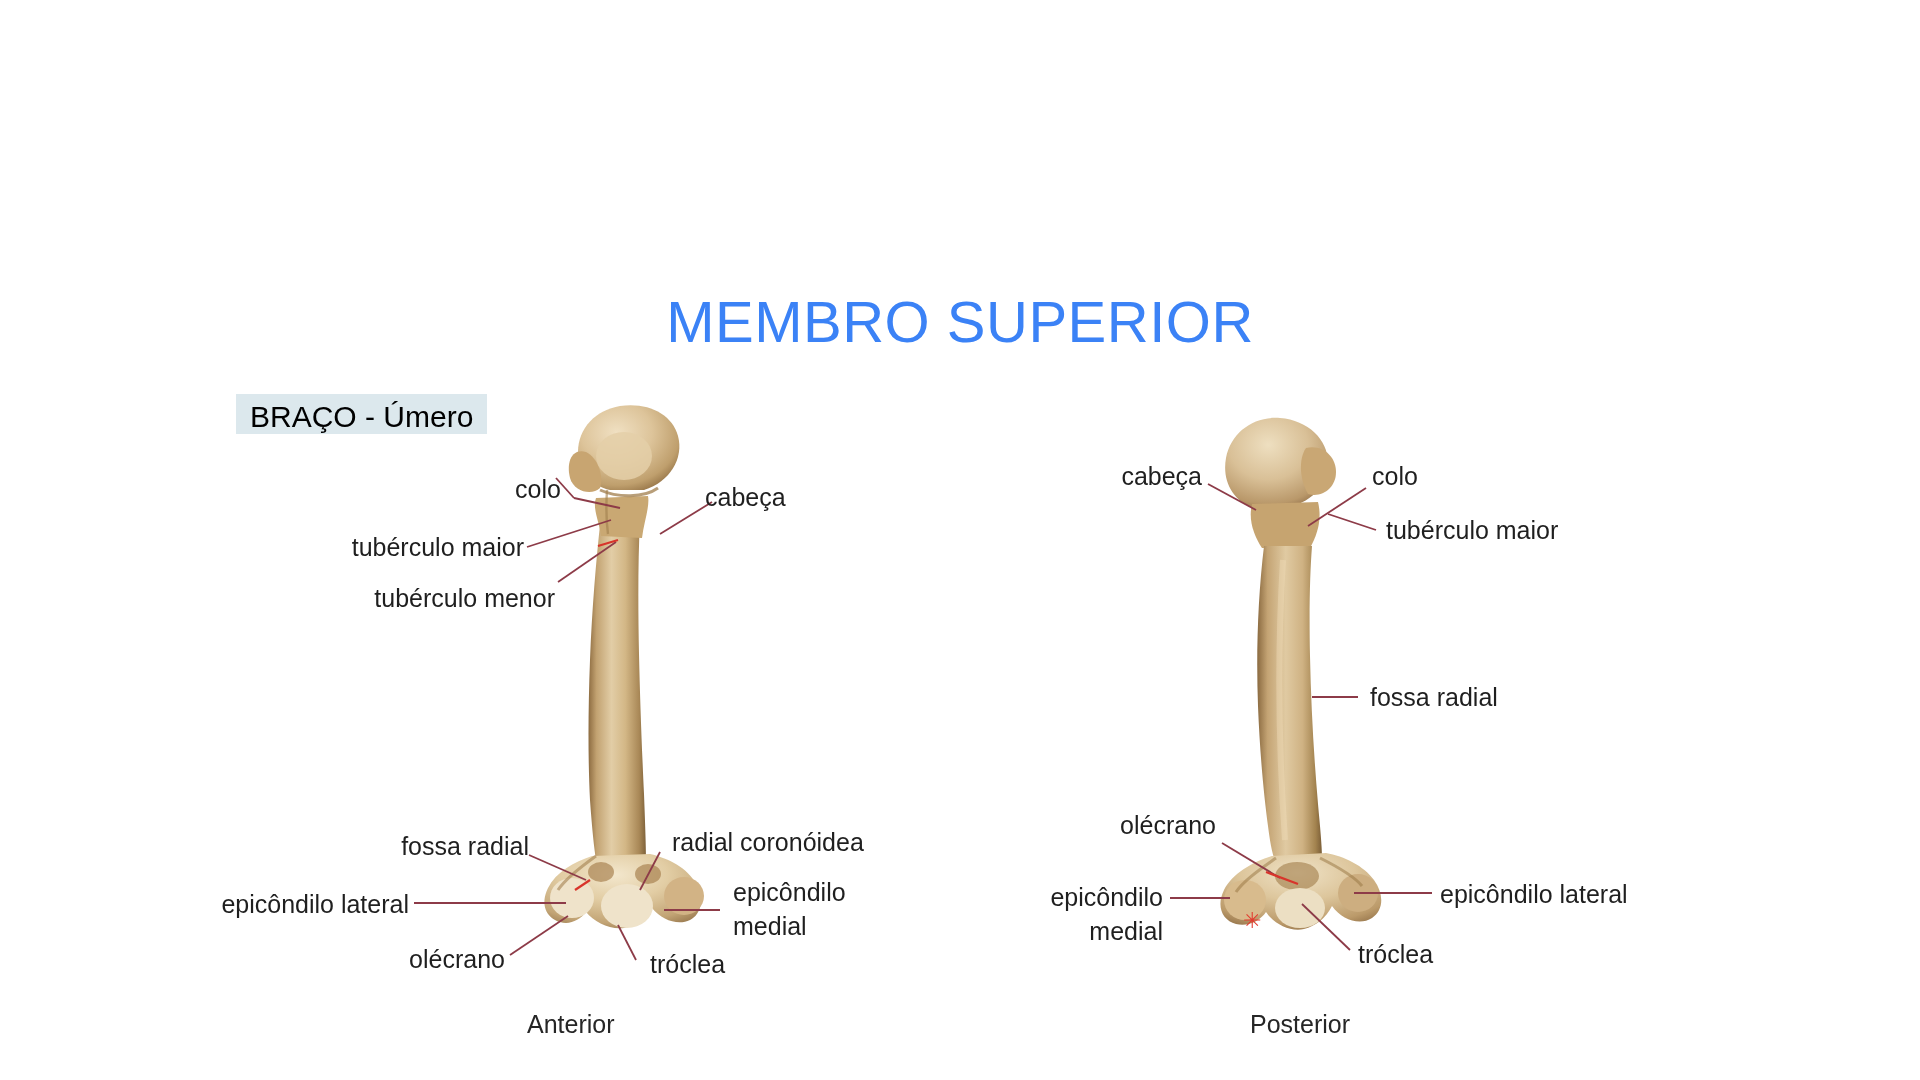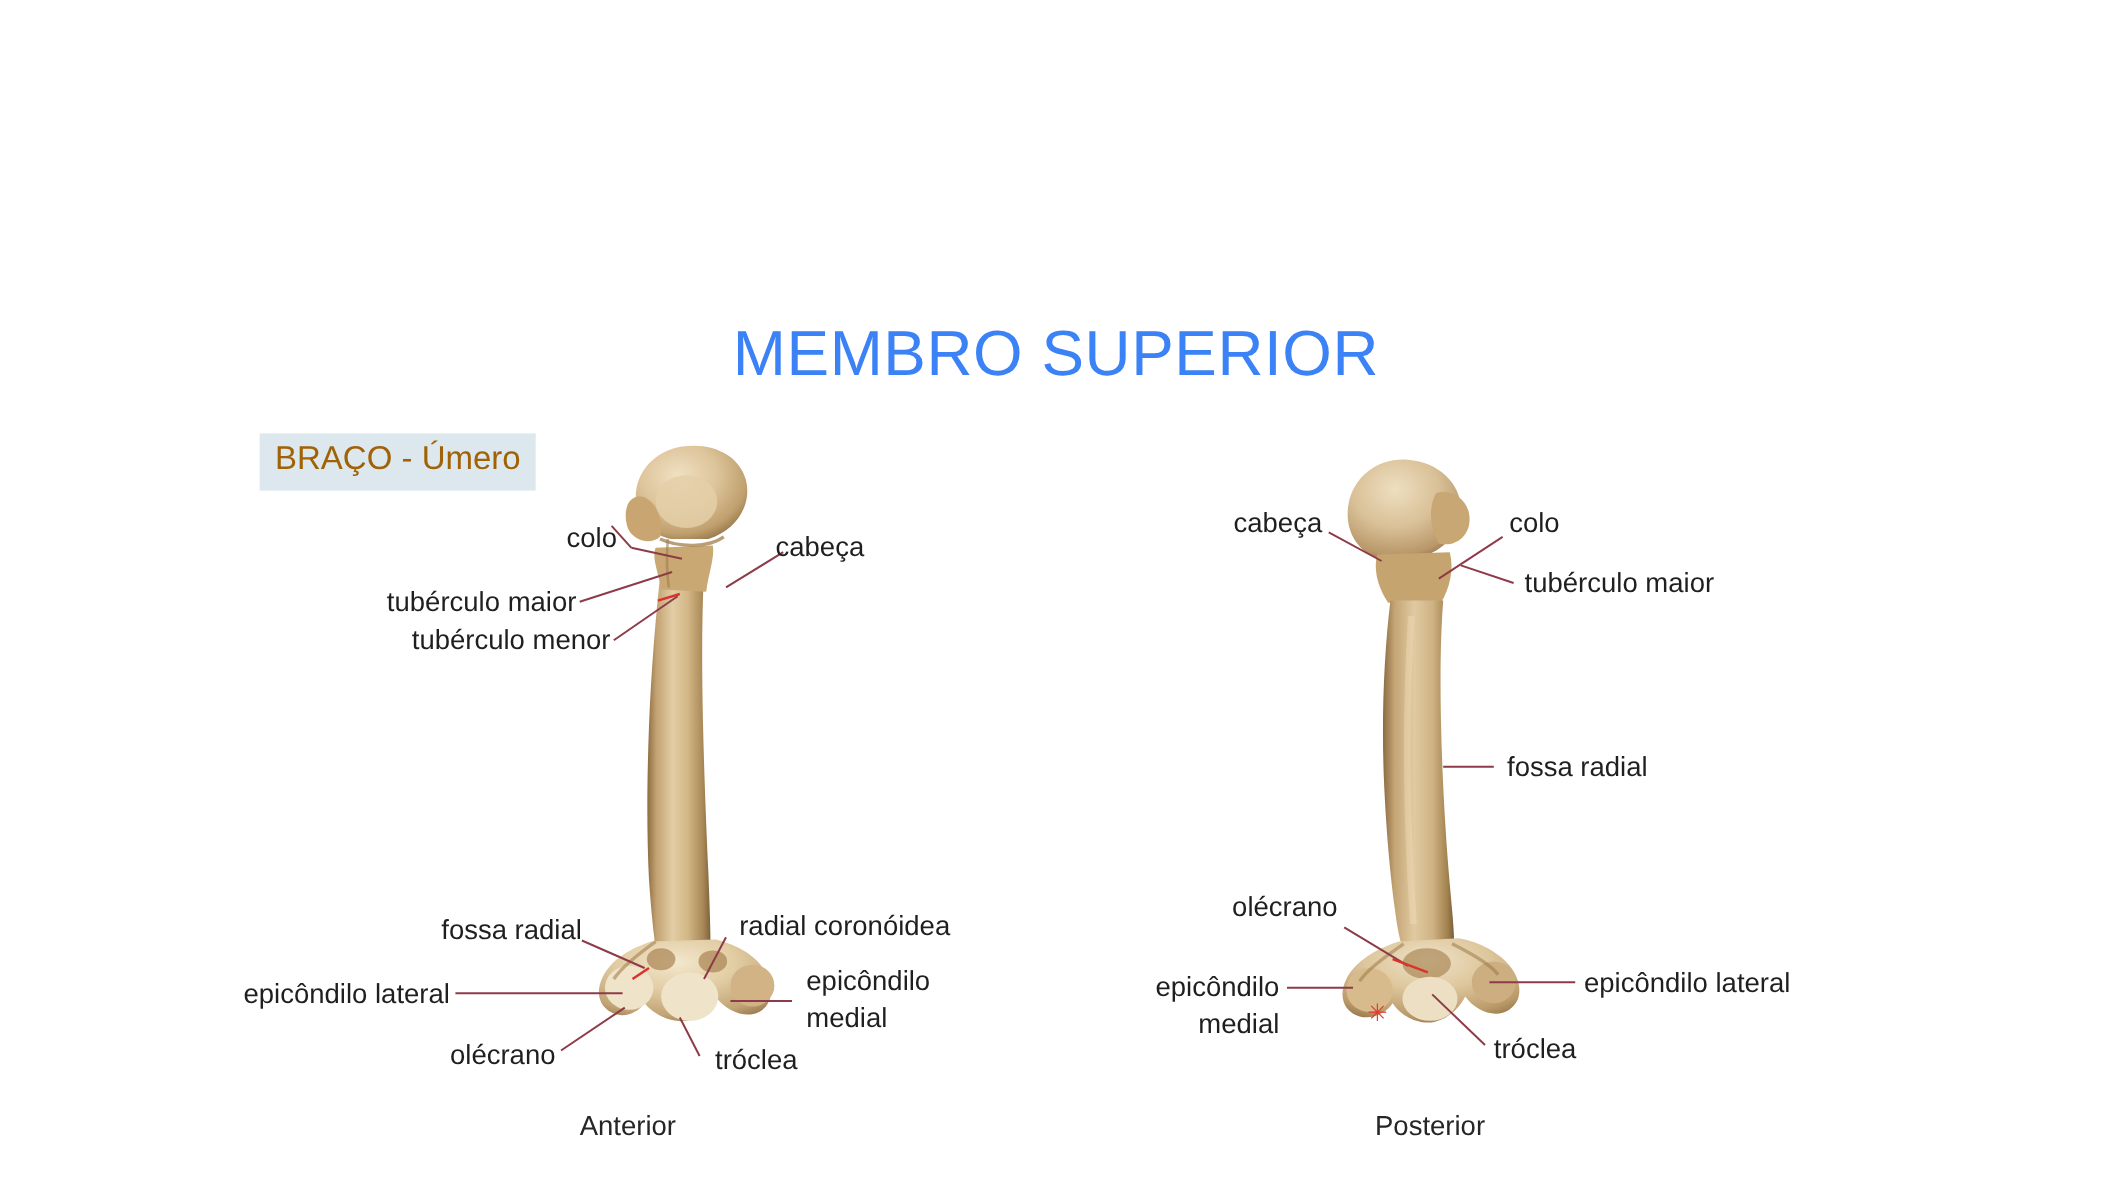--- a/index.html
+++ b/index.html
@@ -35,24 +35,24 @@
     color: #3b82f6;
     white-space: nowrap;
   }
 
   
   .section-badge {
     position: absolute;
     left: 236px;
     top: 394px;
     background: #dce8ed;
-    padding: 6px 14px 12px 14px;
+    padding: 6px 14px 0 14px;
     font-size: 30px;
     font-weight: 400;
-    color: #a16207;
+    color: #000000;
     white-space: nowrap;
   }
 
   
   .fig-caption {
     position: absolute;
     font-size: 25px;
     color: #262626;
     white-space: nowrap;
   }
@@ -292,21 +292,21 @@
   <div class="slide-title">MEMBRO SUPERIOR</div>
 
   <div class="section-badge">BRAÇO - Úmero</div>
 
   <div class="anno l" style="left:515px; top:475px;">colo</div>
 
   <div class="anno l" style="left:705px; top:483px;">cabeça</div>
 
   <div class="anno r" style="left:0px; top:533px; width:524px;">tubérculo maior</div>
 
-  <div class="anno r" style="left:0px; top:568px; width:555px;">tubérculo menor</div>
+  <div class="anno r" style="left:0px; top:584px; width:555px;">tubérculo menor</div>
 
   <div class="anno r" style="left:0px; top:832px; width:529px;">fossa radial</div>
 
   <div class="anno l" style="left:672px; top:828px;">radial coronóidea</div>
 
   <div class="anno r" style="left:0px; top:890px; width:409px;">epicôndilo lateral</div>
 
   <div class="anno l" style="left:733px; top:878px;">epicôndilo</div>
   <div class="anno l" style="left:733px; top:912px;">medial</div>
 

